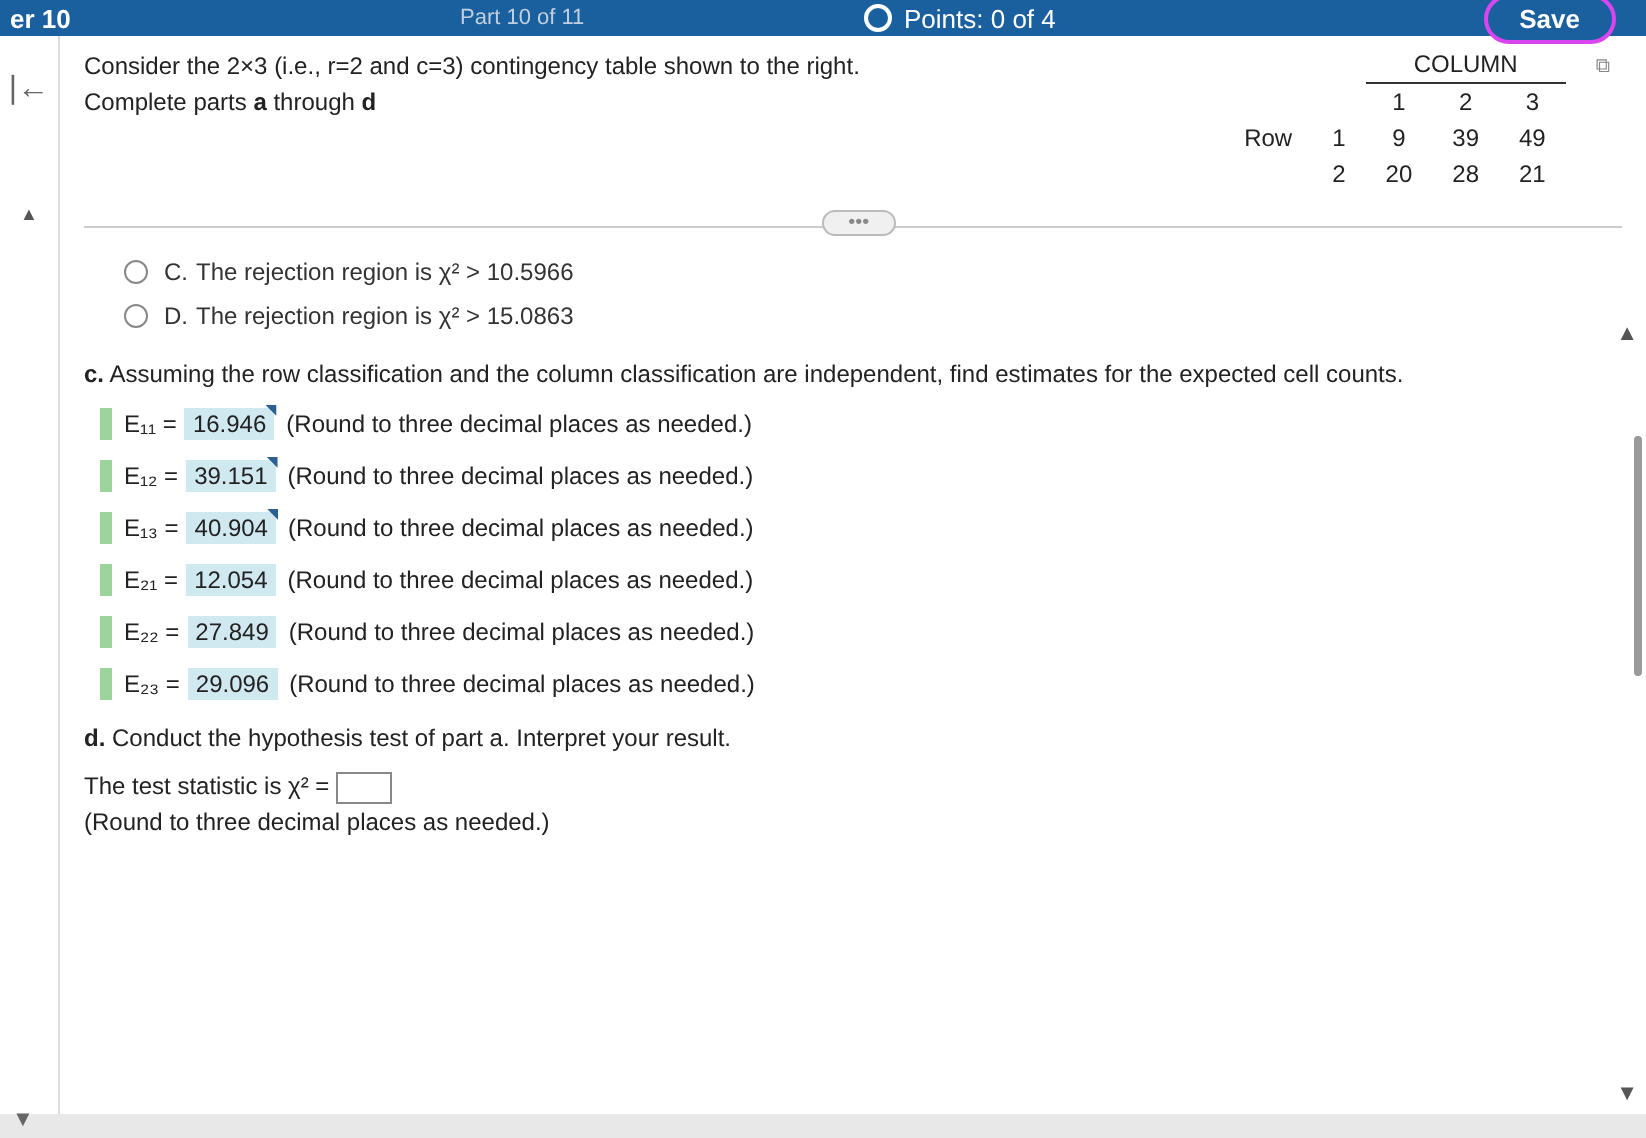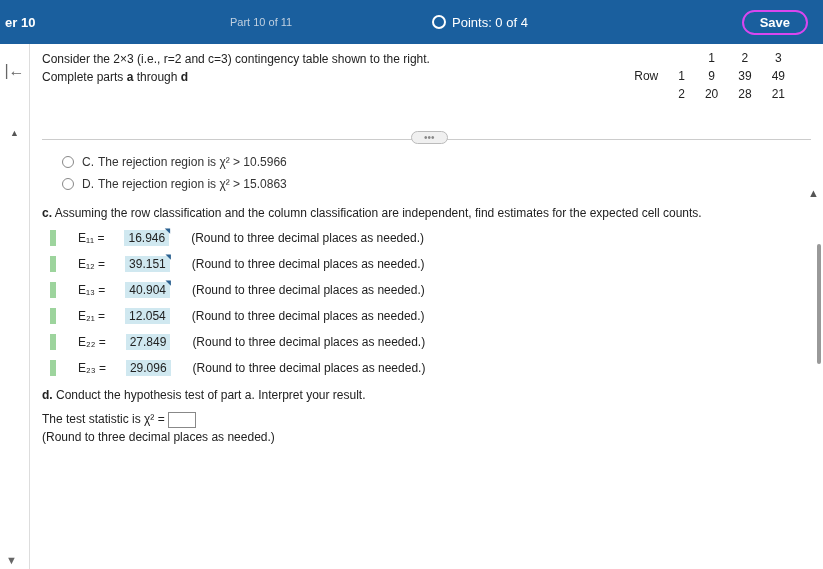--- a/index.html
+++ b/index.html
@@ -1,17 +1,17 @@
 <!DOCTYPE html>
 <html><head>
   <meta charset="utf-8">
   <style>
     * { margin: 0; padding: 0; box-sizing: border-box; }
     body { font-family: Arial, sans-serif; background: #e8e8e8; width: 823px; height: 569px; overflow: hidden; }
-    .header { background: #1a5f9e; color: white; height: 44px; display: flex; align-items: center; position: relative; }
+    .header { background: #1a5f9e; color: white; height: 18px; display: flex; align-items: center; position: relative; }
     .chapter { position: absolute; left: 0; font-size: 13px; font-weight: bold; padding-left: 5px; }
     .part-ind { position: absolute; left: 230px; font-size: 11px; color: #c0d0e0; }
     .points { position: absolute; left: 420px; font-size: 13px; display: flex; align-items: center; padding-left: 12px; }
     .points-circle { width: 14px; height: 14px; border: 2px solid white; border-radius: 50%; margin-right: 6px; }
     .save-btn { position: absolute; right: 15px; background: #1a5f9e; border: 2px solid #d946ef; border-radius: 16px; color: white; padding: 3px 16px; font-size: 13px; font-weight: bold; cursor: pointer; }
     .content { display: flex; height: calc(100% - 30px); background: white; }
     .nav-col { width: 30px; background: white; display: flex; flex-direction: column; align-items: center; padding-top: 10px; border-right: 1px solid #ddd; }
     .nav-icon { font-size: 16px; color: #666; margin: 8px 0; cursor: pointer; }
     .main { flex: 1; padding: 8px 12px; overflow-y: auto; position: relative; font-size: 12px; color: #222; }
     .question { font-size: 12px; margin-bottom: 4px; }
@@ -22,21 +22,21 @@
     .ctable { border-collapse: collapse; }
     .ctable td, .ctable th { padding: 2px 10px; text-align: center; font-weight: normal; }
     .col-head { font-weight: bold; border-bottom: 1px solid #333; }
     .row-head { font-weight: bold; }
     .small-icon { font-size: 10px; color: #888; margin-left: 5px; }
     .options { margin: 15px 0 15px 20px; }
     .option { display: flex; align-items: center; margin: 8px 0; font-size: 12px; color: #333; }
     .radio { width: 12px; height: 12px; border: 1px solid #888; border-radius: 50%; margin-right: 8px; }
     .opt-label { margin-right: 4px; }
     .part-text { font-size: 12px; color: #222; margin: 12px 0 10px 0; }
-    .exp-row { display: flex; align-items: center; margin: 10px 0 10px 8px; font-size: 12px; gap: 16px; }
+    .exp-row { display: flex; align-items: center; margin: 10px 0 10px 8px; font-size: 12px; }
     .prog { width: 6px; height: 16px; background: #5cb85c; margin-right: 6px; opacity: 0.6; }
     .exp-lab { margin-right: 2px; }
     .exp-val { background: #d0e8f0; padding: 1px 4px; margin: 0 2px; position: relative; }
     .caret { position: absolute; right: -1px; top: -3px; font-size: 7px; color: #2a6090; }
     .exp-note { margin-left: 4px; }
     .d-part { margin: 12px 0 8px 0; }
     .test-stat { margin-top: 5px; line-height: 1.5; }
     .input-box { display: inline-block; width: 28px; height: 16px; border: 1px solid #888; vertical-align: middle; }
     .right-icons { position: absolute; right: 4px; top: 5px; display: flex; flex-direction: column; align-items: center; }
     .right-icons span { margin: 3px 0; color: #555; cursor: pointer; font-size: 11px; }
@@ -66,20 +66,26 @@
 
   <div class="main">
     <div class="question">Consider the 2×3 (i.e., r=2 and c=3) contingency table shown to the right.</div>
     <div class="question">
       <span>Complete parts </span><span class="bold">a</span><span> through </span><span class="bold">d</span>
     </div>
 
     <div class="table-box">
       <table class="ctable">
         <tbody>
+            <tr>
+              <td></td>
+              <td></td>
+              <td colspan="3" class="col-head">COLUMN</td>
+              <td><span class="small-icon">⧉</span></td>
+            </tr>
         <tr>
               <td></td>
               <td></td>
               <td>1</td>
               <td>2</td>
               <td>3</td>
               <td></td>
             </tr>
         <tr>
               <td class="row-head">Row</td>

